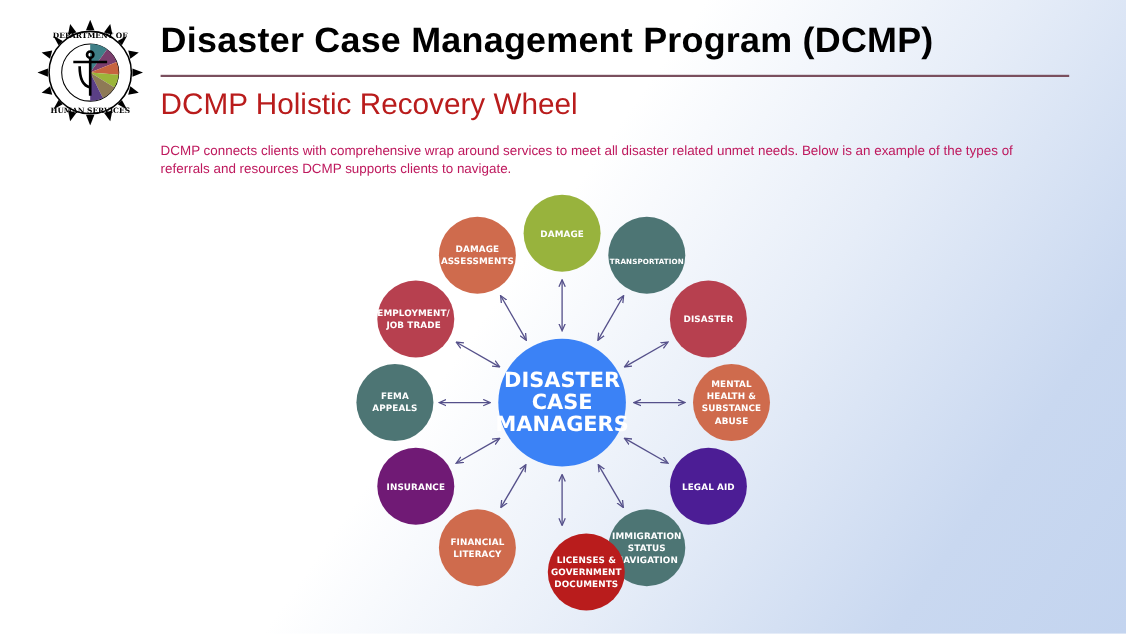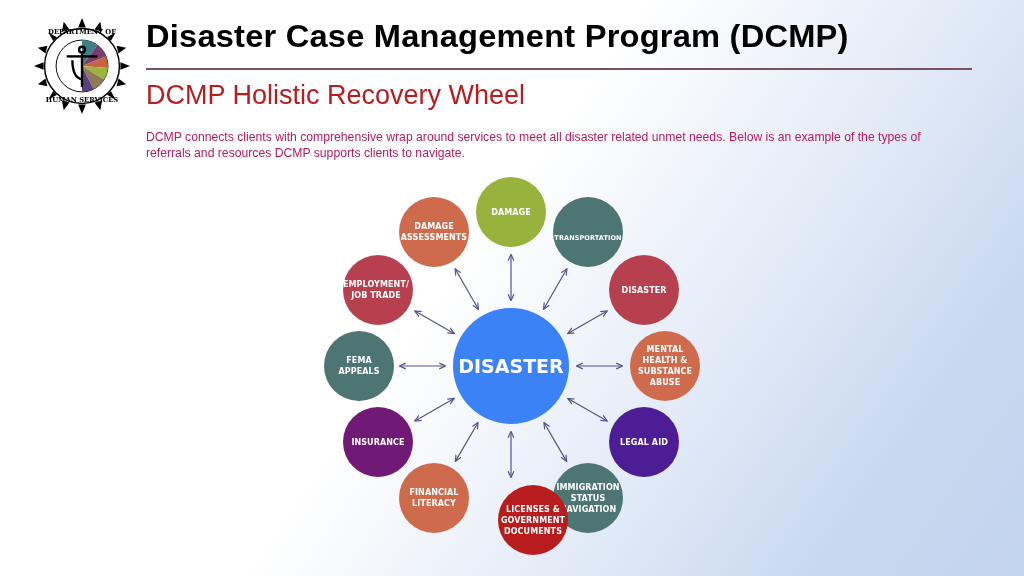--- a/index.html
+++ b/index.html
@@ -134,14 +134,16 @@
       <span>EMPLOYMENT/ JOB TRADE</span>
     </div>
     <div class="node" style="left: 399px; top: 197px; width: 70px; height: 70px; background: rgb(207, 107, 77);">
       <span>DAMAGE ASSESSMENTS</span>
     </div>
   </div>
 
 <div class="center-node" id="center-node" style="left: 453px; top: 308px; width: 116px; height: 116px; background: #3b82f6;">
   <div>
     <div>DISASTER</div>
+    <div>CASE</div>
+    <div>MANAGERS</div>
   </div>
 </div>
 
 </body></html>

